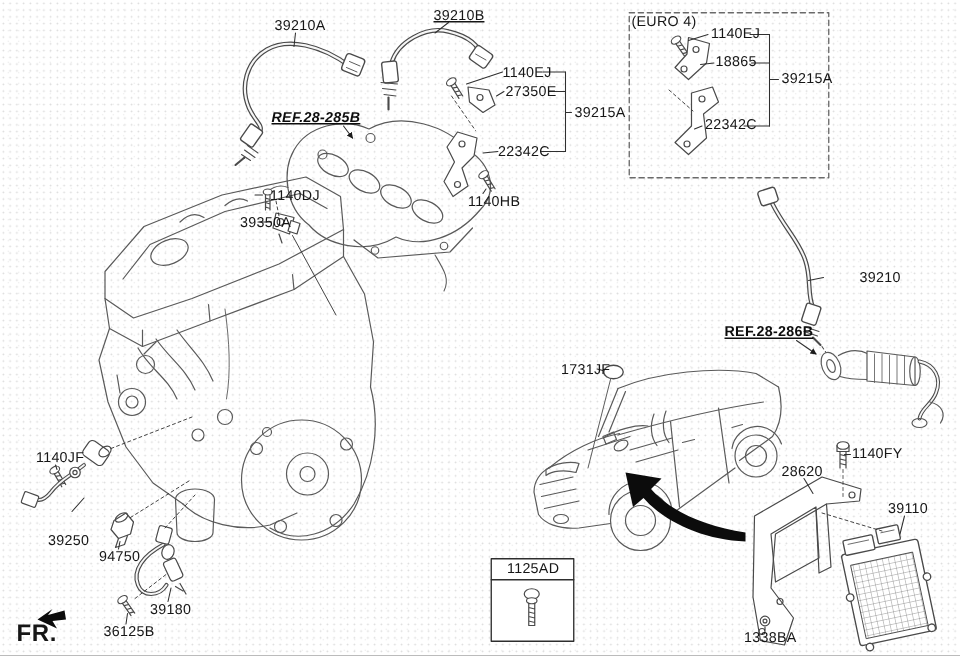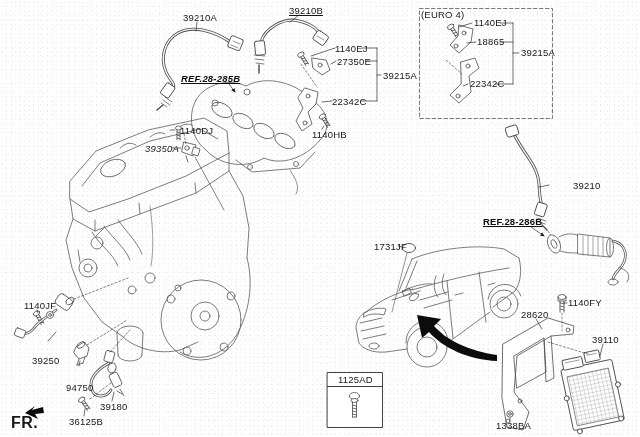--- a/index.html
+++ b/index.html
@@ -344,27 +344,27 @@
       <div class="lbl plain" style="left: 477px; top: 37px;">18865</div>
       <div class="lbl plain" style="left: 521px; top: 48px;">39215A</div>
       <div class="lbl plain" style="left: 470px; top: 79px;">22342C</div>
       <div class="lbl plain" style="left: 335px; top: 44px;">1140EJ</div>
       <div class="lbl plain" style="left: 337px; top: 57px;">27350E</div>
       <div class="lbl plain" style="left: 383px; top: 71px;">39215A</div>
       <div class="lbl plain" style="left: 332px; top: 97px;">22342C</div>
       <div class="lbl ref" style="left: 181px; top: 74px; font-style: italic;">REF.28-285B</div>
       <div class="lbl plain" style="left: 312px; top: 130px;">1140HB</div>
       <div class="lbl plain" style="left: 144px; top: 126px; margin-left: 36px;">1140DJ</div>
-      <div class="lbl plain" style="left: 145px; top: 144px; font-style: italic;">39350A</div>
+      <div class="lbl plain" style="left: 160px; top: 144px;">39350A</div>
       <div class="lbl plain" style="left: 573px; top: 181px;">39210</div>
       <div class="lbl ref" style="left: 483px; top: 217px;">REF.28-286B</div>
       <div class="lbl plain" style="left: 374px; top: 242px;">1731JF</div>
       <div class="lbl plain" style="left: 24px; top: 301px;">1140JF</div>
       <div class="lbl plain" style="left: 32px; top: 356px;">39250</div>
-      <div class="lbl plain" style="left: 66px; top: 367px; margin-top: 16px;">94750</div>
+      <div class="lbl plain" style="left: 66px; top: 367px;">94750</div>
       <div class="lbl plain" style="left: 100px; top: 402px;">39180</div>
       <div class="lbl plain" style="left: 69px; top: 417px;">36125B</div>
       <div class="lbl plain" style="left: 568px; top: 298px;">1140FY</div>
       <div class="lbl plain" style="left: 521px; top: 310px;">28620</div>
       <div class="lbl plain" style="left: 592px; top: 335px;">39110</div>
       <div class="lbl plain" style="left: 496px; top: 421px;">1338BA</div>
       <div class="lbl plain" style="left: 338px; top: 375px;">1125AD</div>
       <div class="lbl fr" style="left: 11px; top: 417px;">FR.</div>
     </div>
 

